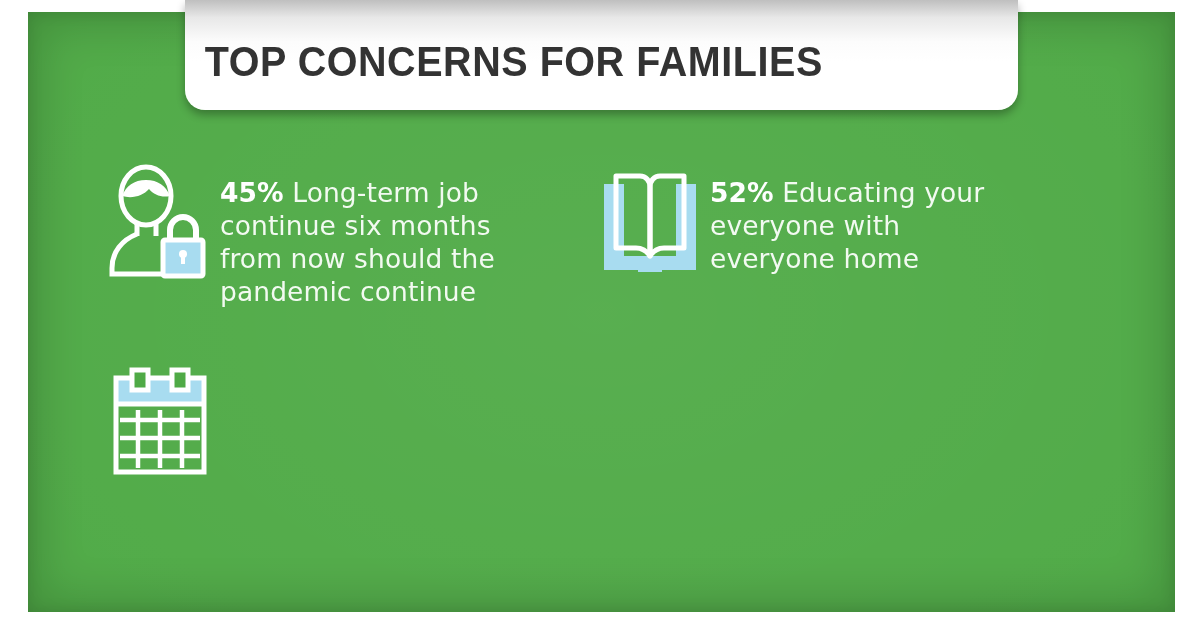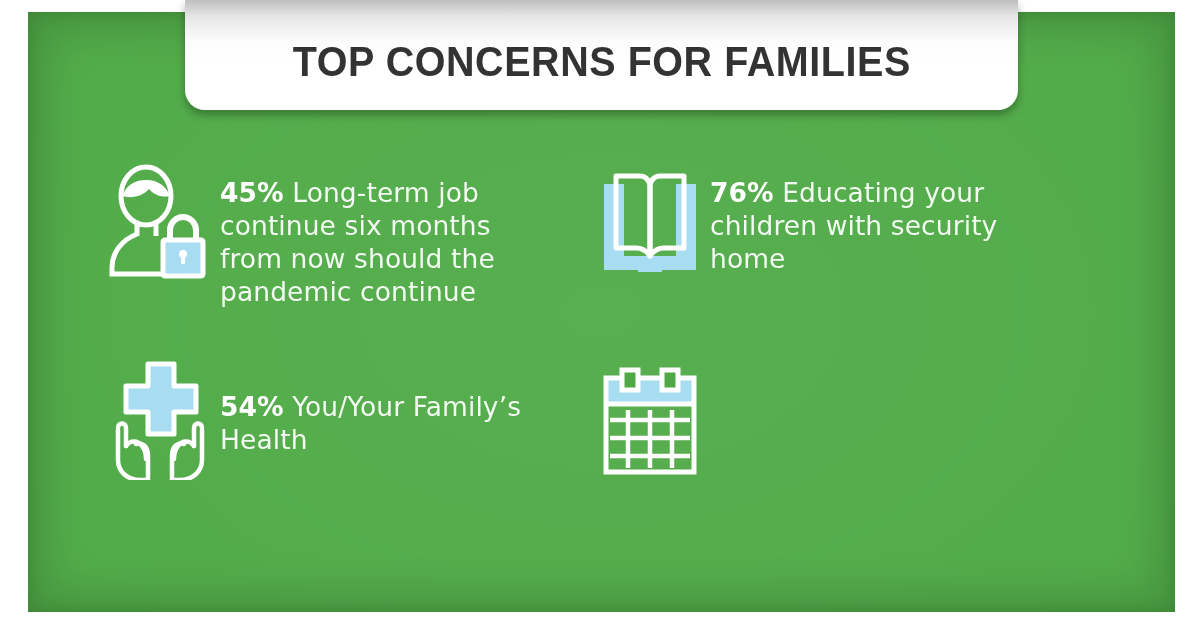--- a/index.html
+++ b/index.html
@@ -21,21 +21,21 @@
     content:"";position:absolute;inset:0;pointer-events:none;
     box-shadow:inset 0 0 42px 16px rgba(0,0,0,0.14), inset 0 0 14px 2px rgba(0,0,0,0.10);
   }
 
   
   .banner{
     position:absolute;left:185px;top:0px;width:833px;height:110px;
     background:linear-gradient(to bottom,#bfbfbf 0%,#e8e8e8 16%,#fcfcfc 38%,#ffffff 56%,#ffffff 100%);
     border-bottom-left-radius:20px;border-bottom-right-radius:20px;
     box-shadow:0 5px 9px rgba(0,0,0,0.30);
-    display:flex;align-items:center;justify-content:center;
+    display:flex;align-items:center;
     z-index:5;
   }
   .banner-title{
     font-family:"Liberation Sans Narrow","Liberation Sans",sans-serif;
     font-weight:bold;font-size:42px;letter-spacing:0.6px;
     color:#333333;white-space:nowrap;
     transform:scaleX(0.94);transform-origin:center;
     margin-top:14px;
   }
 
@@ -111,43 +111,24 @@
           <rect x="44" y="96" width="24" height="12" fill="#a8dcf0"></rect>
 
           <path d="M22 12 L46 12 C52 12 56 17 56 23 L56 92 C52 86 48 84 42 84 L22 84 Z" fill="none" stroke="#ffffff" stroke-width="5" stroke-linejoin="round"></path>
 
           <path d="M90 12 L66 12 C60 12 56 17 56 23 L56 92 C60 86 64 84 70 84 L90 84 Z" fill="none" stroke="#ffffff" stroke-width="5" stroke-linejoin="round"></path>
 
           <line x1="56" y1="23" x2="56" y2="92" stroke="#ffffff" stroke-width="4"></line>
         </svg>
       </div>
       <div class="item-text">
-        <span class="pct">76%</span><span> Educating your children with security home</span>
+        <span class="pct">52%</span><span> Educating your everyone with everyone home</span>
       </div>
     </div>
 
-    <div class="item item-3">
-      <div class="icon-wrap">
-        <svg width="112" height="120" viewBox="0 0 112 120">
-
-          <path d="M44 4 L70 4 L70 26 L92 26 L92 52 L70 52 L70 74 L44 74 L44 52 L22 52 L22 26 L44 26 Z" fill="#a8dcf0" stroke="#ffffff" stroke-width="5" stroke-linejoin="round"></path>
-
-          <path d="M14 68 C14 62 22 62 22 68 L22 86" fill="none" stroke="#ffffff" stroke-width="4.5" stroke-linecap="round"></path>
-          <path d="M14 70 L14 100 C14 112 24 120 36 120 L44 120 L44 96 C44 86 38 82 32 84" fill="none" stroke="#ffffff" stroke-width="4.5" stroke-linecap="round" stroke-linejoin="round"></path>
-          <path d="M22 86 C26 80 34 80 38 86 C41 90 42 94 42 99" fill="none" stroke="#ffffff" stroke-width="4.5" stroke-linecap="round"></path>
-
-          <path d="M98 68 C98 62 90 62 90 68 L90 86" fill="none" stroke="#ffffff" stroke-width="4.5" stroke-linecap="round"></path>
-          <path d="M98 70 L98 100 C98 112 88 120 76 120 L68 120 L68 96 C68 86 74 82 80 84" fill="none" stroke="#ffffff" stroke-width="4.5" stroke-linecap="round" stroke-linejoin="round"></path>
-          <path d="M90 86 C86 80 78 80 74 86 C71 90 70 94 70 99" fill="none" stroke="#ffffff" stroke-width="4.5" stroke-linecap="round"></path>
-        </svg>
-      </div>
-      <div class="item-text">
-        <span class="pct">54%</span><span> You/Your Family’s Health</span>
-      </div>
-    </div>
 
     <div class="item item-4">
       <div class="icon-wrap">
         <svg width="112" height="118" viewBox="0 0 112 118">
 
           <rect x="12" y="14" width="88" height="26" fill="#a8dcf0"></rect>
 
           <rect x="12" y="14" width="88" height="94" fill="none" stroke="#ffffff" stroke-width="5"></rect>
 
           <line x1="12" y1="40" x2="100" y2="40" stroke="#ffffff" stroke-width="5"></line>

